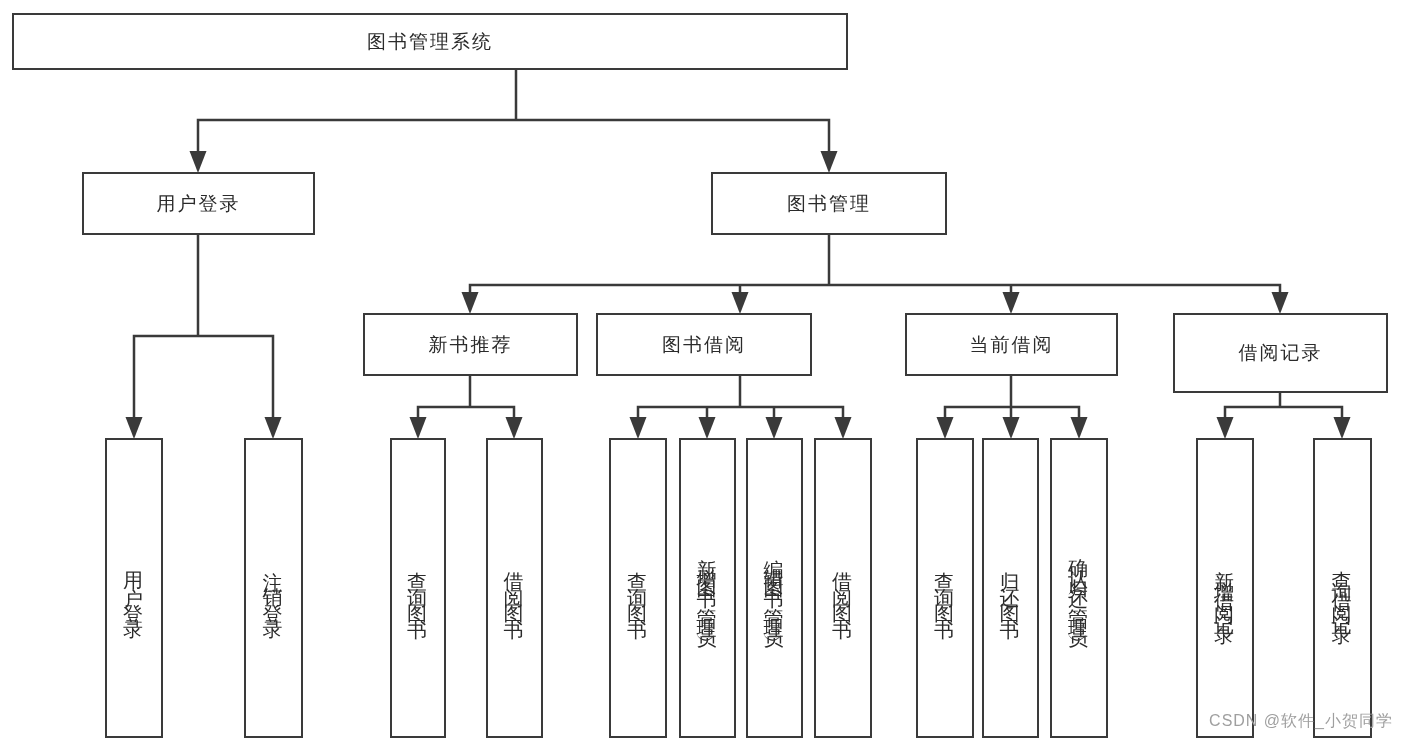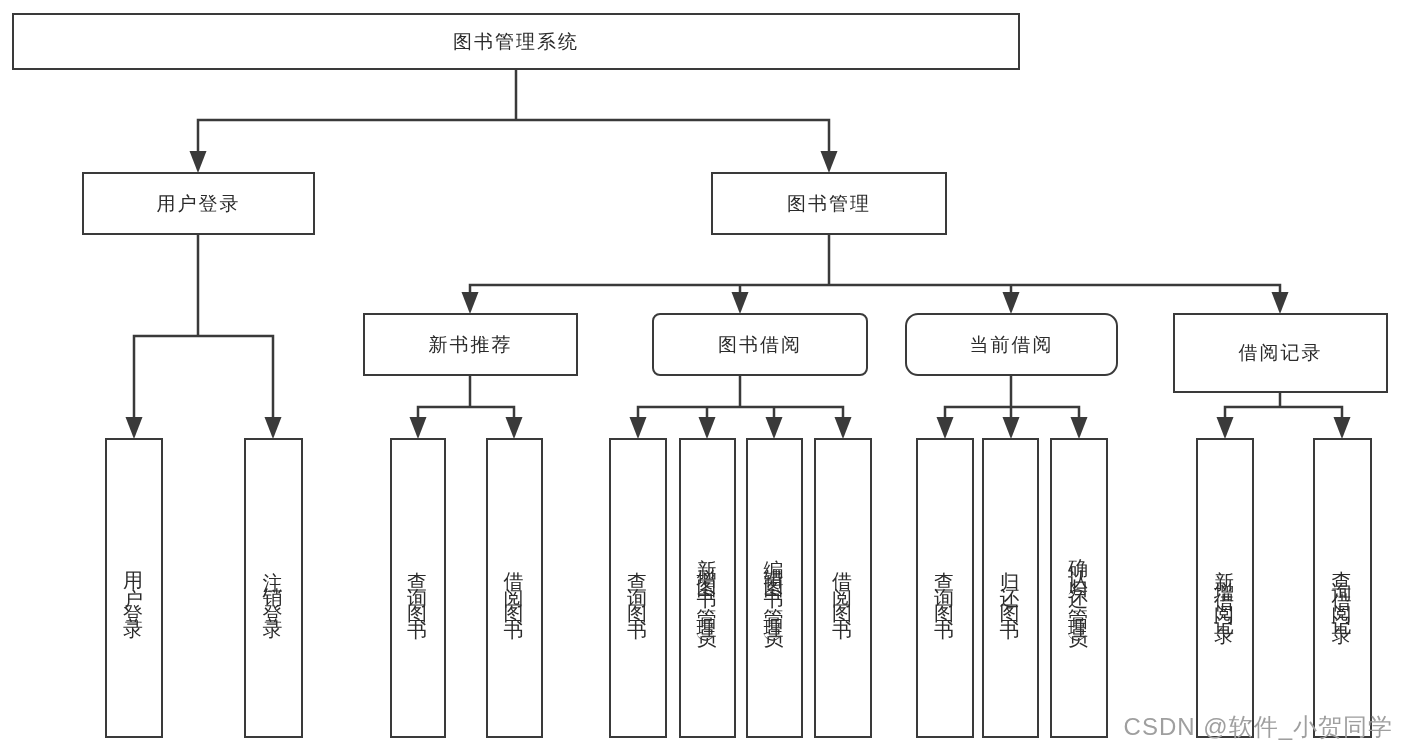--- a/index.html
+++ b/index.html
@@ -16,21 +16,21 @@
   .vbox{
     position:absolute;box-sizing:border-box;border:2.5px solid #3a3a3a;background:#ffffff;
     writing-mode:vertical-rl;text-orientation:mixed;
     display:flex;align-items:center;justify-content:center;
     font-size:20px;white-space:nowrap;
   }
   .ls16{letter-spacing:16px;}
   .ls11{letter-spacing:11px;}
   .ls10{letter-spacing:10px;}
   .watermark{
-    position:absolute;right:12px;top:711px;font-size:24px;color:#9f9f9f;
+    position:absolute;right:12px;top:711px;font-size:16px;color:#9f9f9f;
     letter-spacing:1px;white-space:nowrap;z-index:5;text-align:right;
   }
 </style>
 </head>
 <body>
 
 <div class="canvas">
 
   <svg class="wires" viewBox="0 0 1405 747" xmlns="http://www.w3.org/2000/svg">
     <g stroke="#3a3a3a" stroke-width="2.5" fill="none" stroke-linecap="square">
@@ -68,28 +68,28 @@
       <polygon points="765.5,417 782.5,417 774,439"></polygon>
       <polygon points="834.5,417 851.5,417 843,439"></polygon>
       <polygon points="936.5,417 953.5,417 945,439"></polygon>
       <polygon points="1002.5,417 1019.5,417 1011,439"></polygon>
       <polygon points="1070.5,417 1087.5,417 1079,439"></polygon>
       <polygon points="1216.5,417 1233.5,417 1225,439"></polygon>
       <polygon points="1333.5,417 1350.5,417 1342,439"></polygon>
     </g>
   </svg>
 
-  <div class="hbox" style="left:12px;top:13px;width:1008px;height:57px;">图书管理系统</div>
+  <div class="hbox" style="left:12px;top:13px;width:836px;height:57px;">图书管理系统</div>
 
   <div class="hbox" style="left:82px;top:172px;width:233px;height:63px;">用户登录</div>
   <div class="hbox" style="left:711px;top:172px;width:236px;height:63px;text-align:center;">图书管理</div>
 
   <div class="hbox" style="left:363px;top:313px;width:215px;height:63px;">新书推荐</div>
-  <div class="hbox" style="left:652px;top:313px;width:216px;height:63px;border-radius:8px;">图书借阅</div>
-  <div class="hbox" style="left:905px;top:313px;width:213px;height:63px;border-radius:13px;">当前借阅</div>
+  <div class="hbox" style="left:596px;top:313px;width:216px;height:63px;">图书借阅</div>
+  <div class="hbox" style="left:905px;top:313px;width:213px;height:63px;">当前借阅</div>
   <div class="hbox" style="left:1173px;top:313px;width:215px;height:80px;">借阅记录</div>
 
   <div class="vbox ls16" style="left:105px;top:438px;width:58px;height:300px;">用户登录</div>
   <div class="vbox ls16" style="left:244px;top:438px;width:59px;height:300px;">注销登录</div>
 
   <div class="vbox ls16" style="left:390px;top:438px;width:56px;height:300px;">查询图书</div>
   <div class="vbox ls16" style="left:486px;top:438px;width:57px;height:300px;">借阅图书</div>
 
   <div class="vbox ls16" style="left:609px;top:438px;width:58px;height:300px;">查询图书</div>
   <div class="vbox ls10" style="left:679px;top:438px;width:57px;height:300px;">新增图书（管理员）</div>

